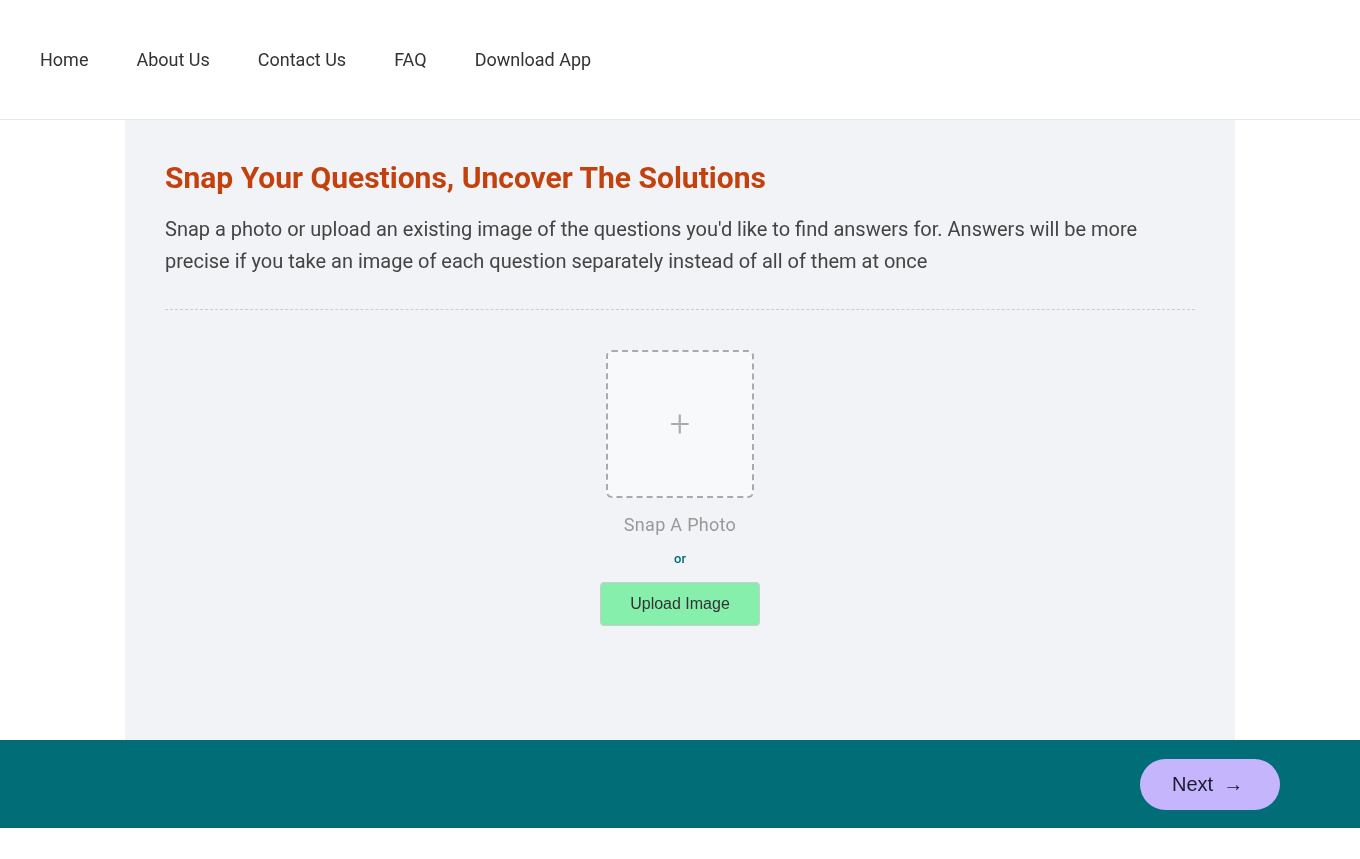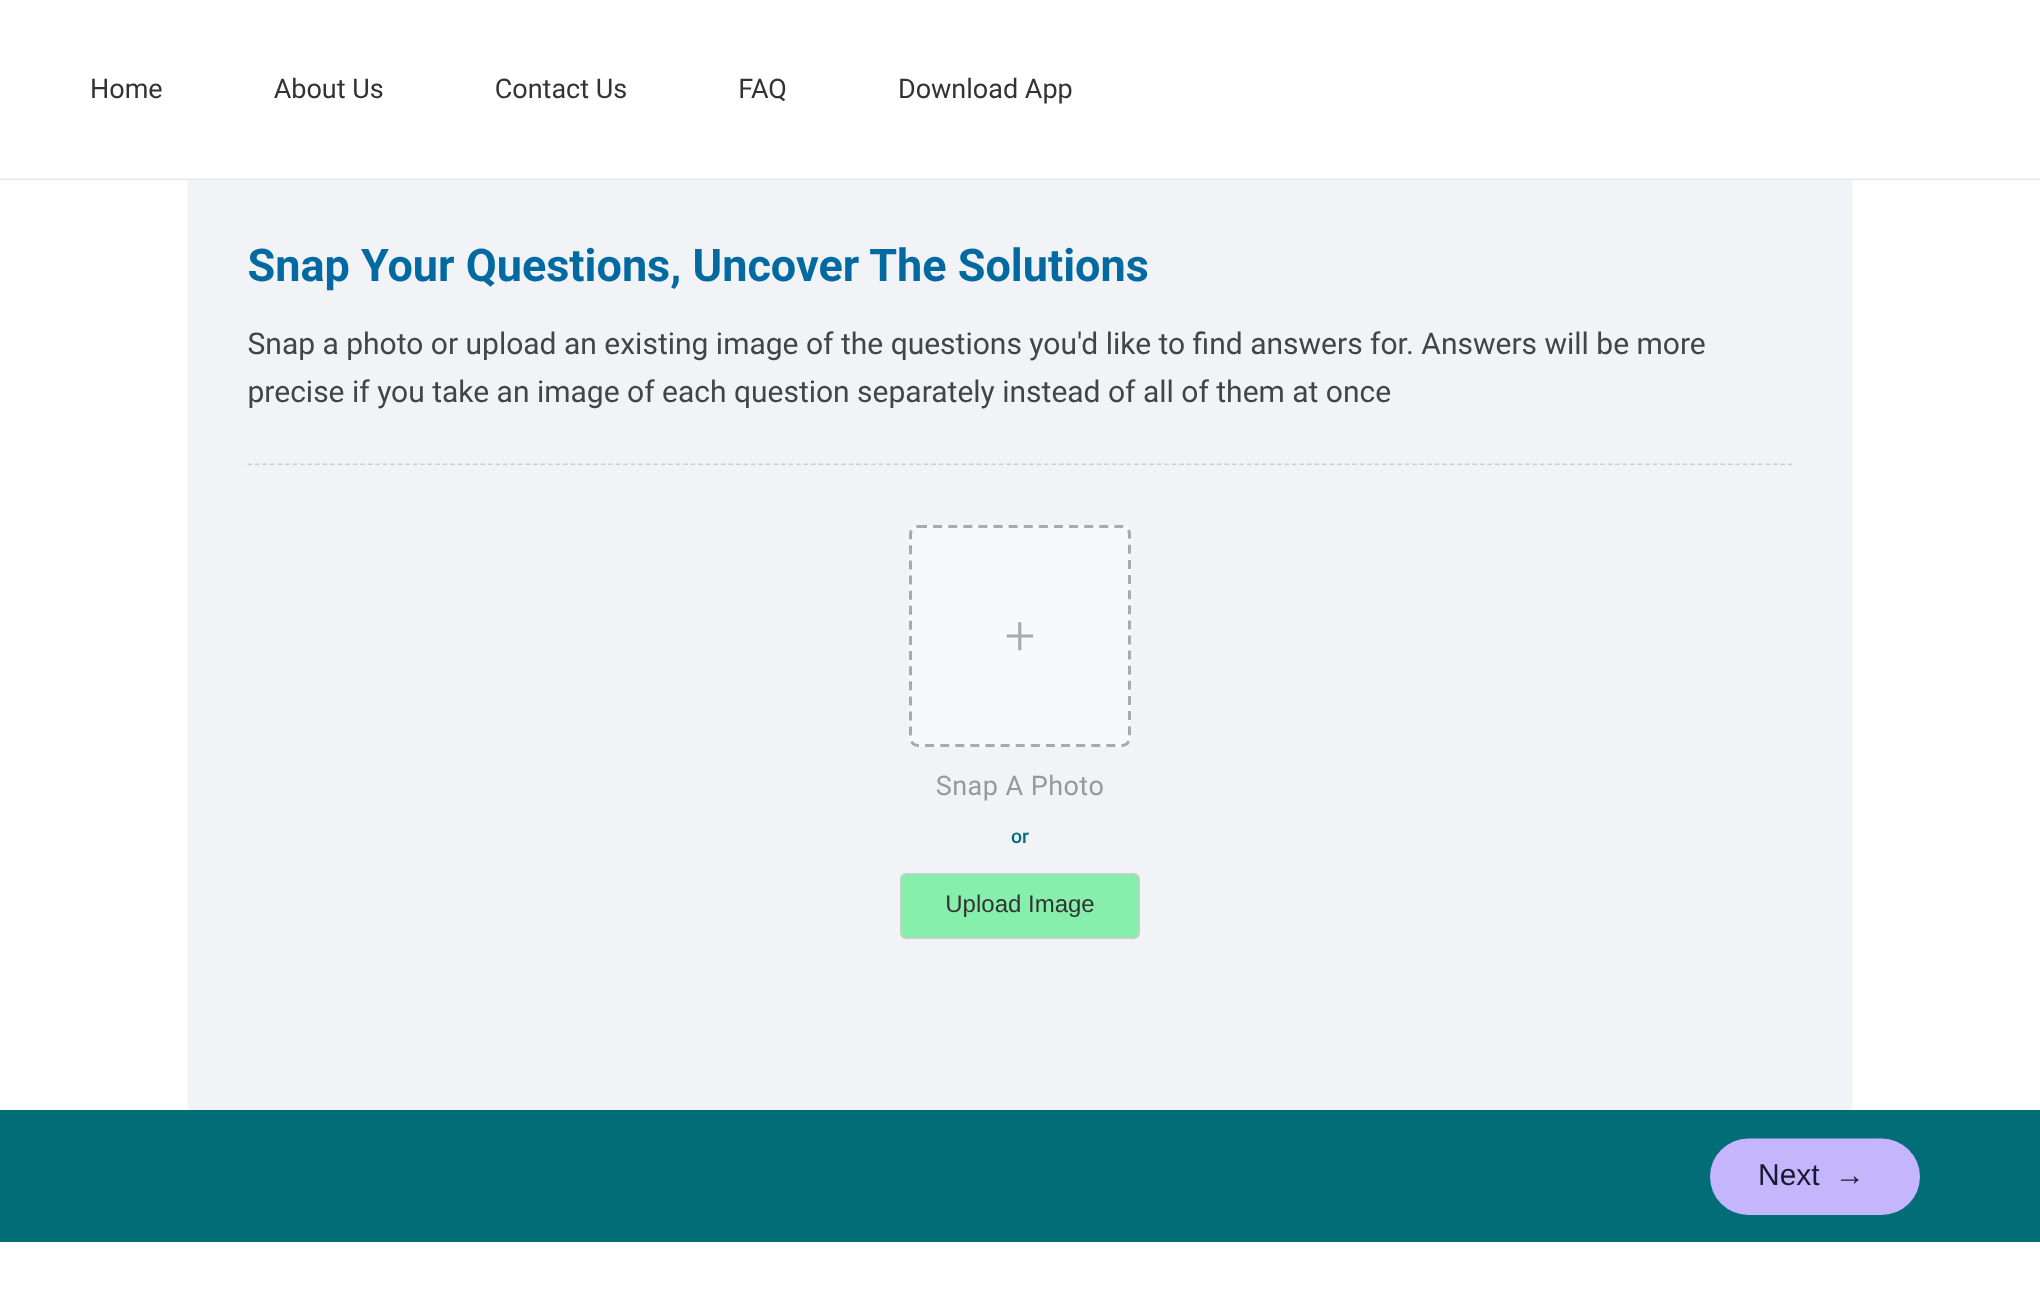--- a/index.html
+++ b/index.html
@@ -43,22 +43,21 @@
 
     
     .logo-svg {
       width: 72px;
       height: 72px;
     }
 
     nav {
       display: flex;
       align-items: center;
-      gap: 74px;
-      margin-left: 20px;
+      gap: 48px;
     }
 
     nav a {
       text-decoration: none;
       color: #333333;
       font-size: 18px;
       font-weight: 400;
       cursor: pointer;
     }
 
@@ -66,21 +65,21 @@
     .main-content {
       background: #f1f3f7;
       margin: 0 125px;
       padding: 40px 40px 60px 40px;
       min-height: 620px;
     }
 
     .page-title {
       font-size: 30px;
       font-weight: 700;
-      color: #0369a1;
+      color: #c2410c;
       margin-bottom: 18px;
     }
 
     .page-subtitle {
       font-size: 20px;
       color: #444444;
       line-height: 1.6;
       max-width: 1050px;
       margin-bottom: 32px;
     }

